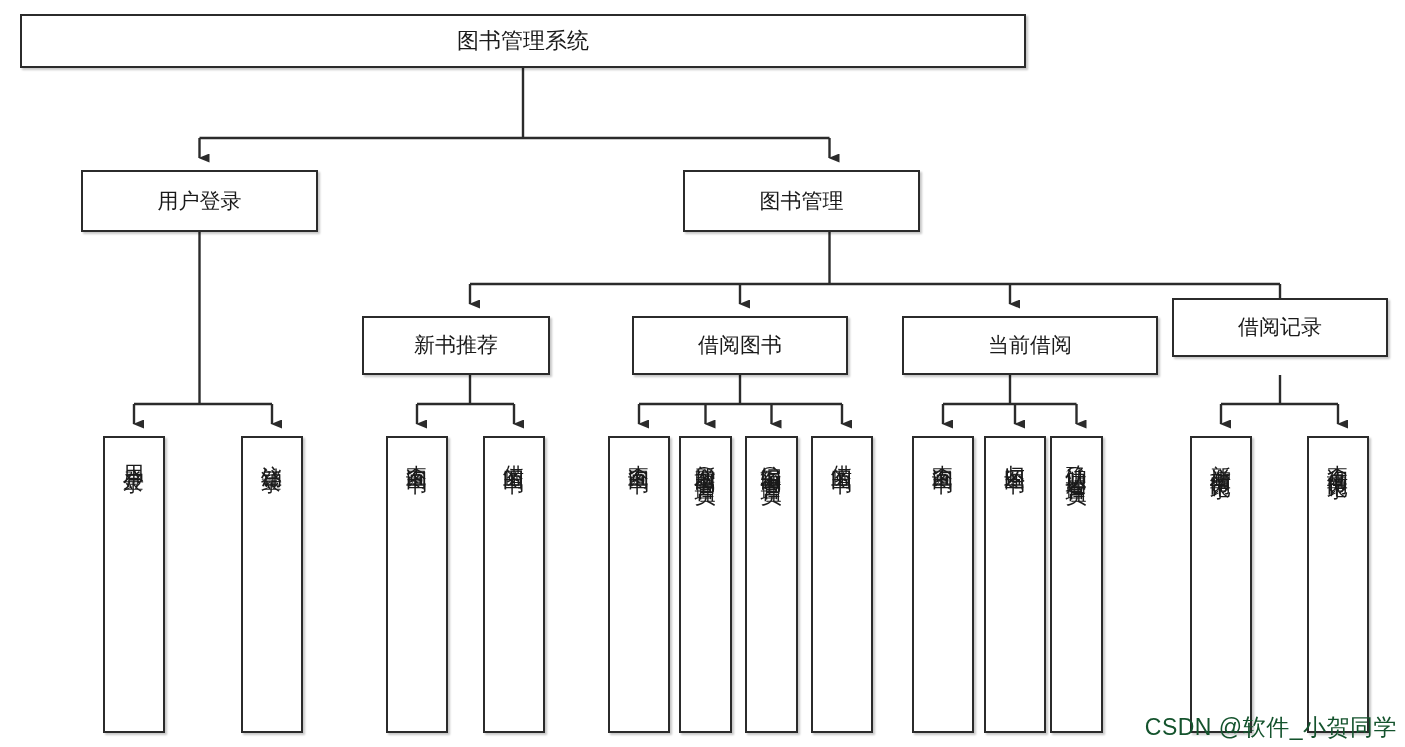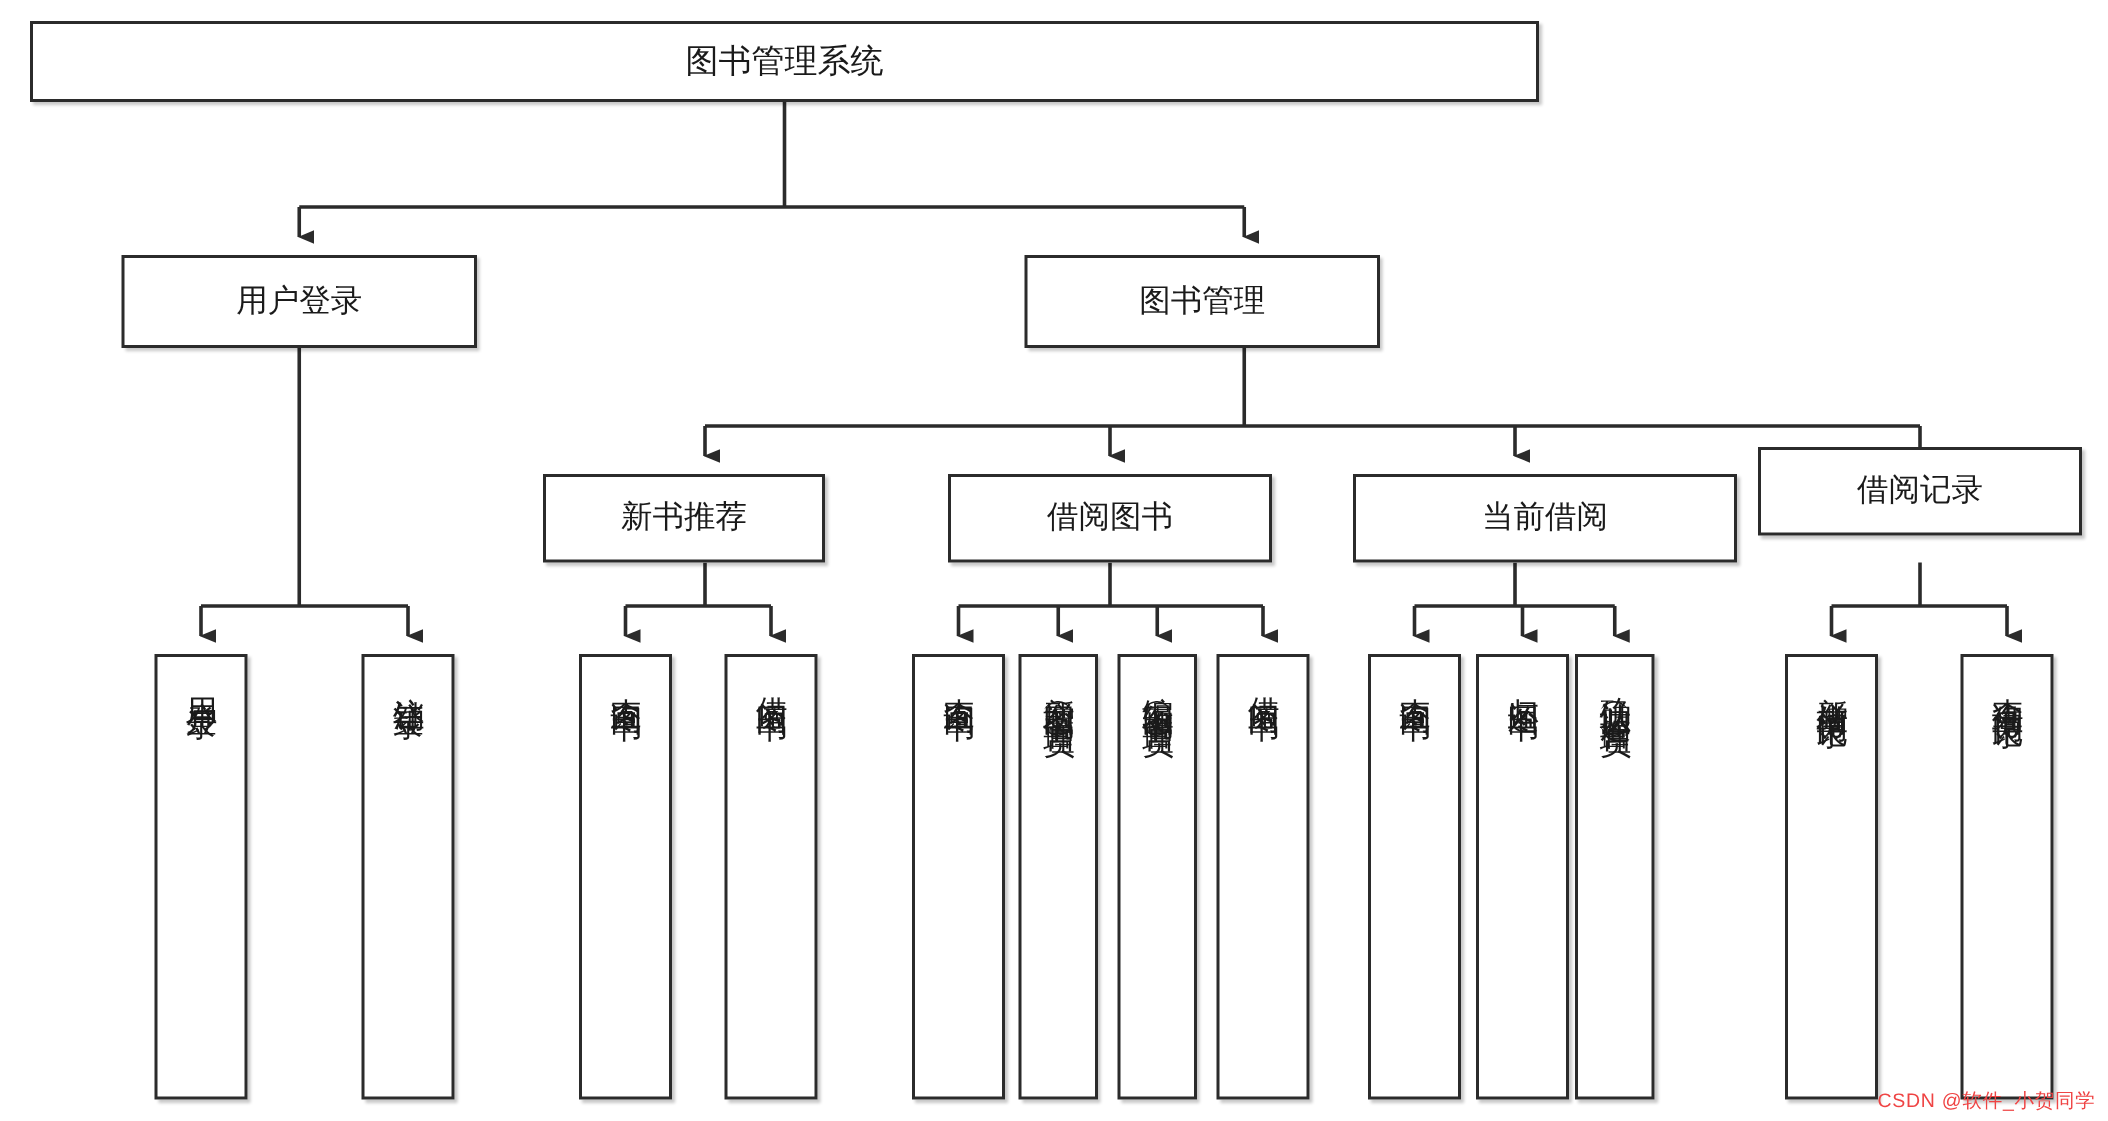--- a/index.html
+++ b/index.html
@@ -55,22 +55,22 @@
     writing-mode: vertical-rl;
     text-orientation: upright;
     font-size: 21px;
     letter-spacing: 3px;
     line-height: 1;
   }
   .watermark {
     position: absolute;
     right: 8px;
     bottom: 4px;
-    font-size: 13px;
-    color: #ef4444;
+    font-size: 23px;
+    color: #14532d;
     letter-spacing: 0.5px;
     white-space: nowrap;
     pointer-events: none;
   }
 </style>
 </head>
 <body>
 
 <div id="canvas">
   <svg class="connectors" viewBox="0 0 1405 747">

